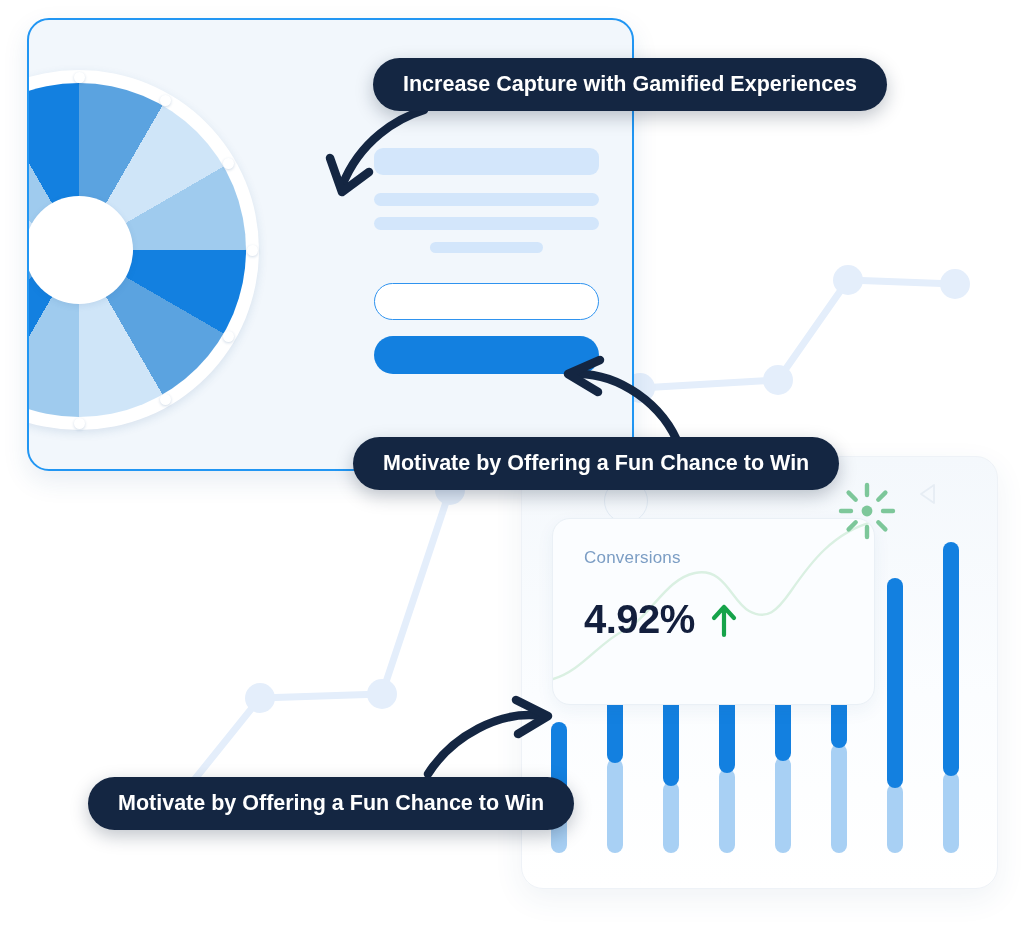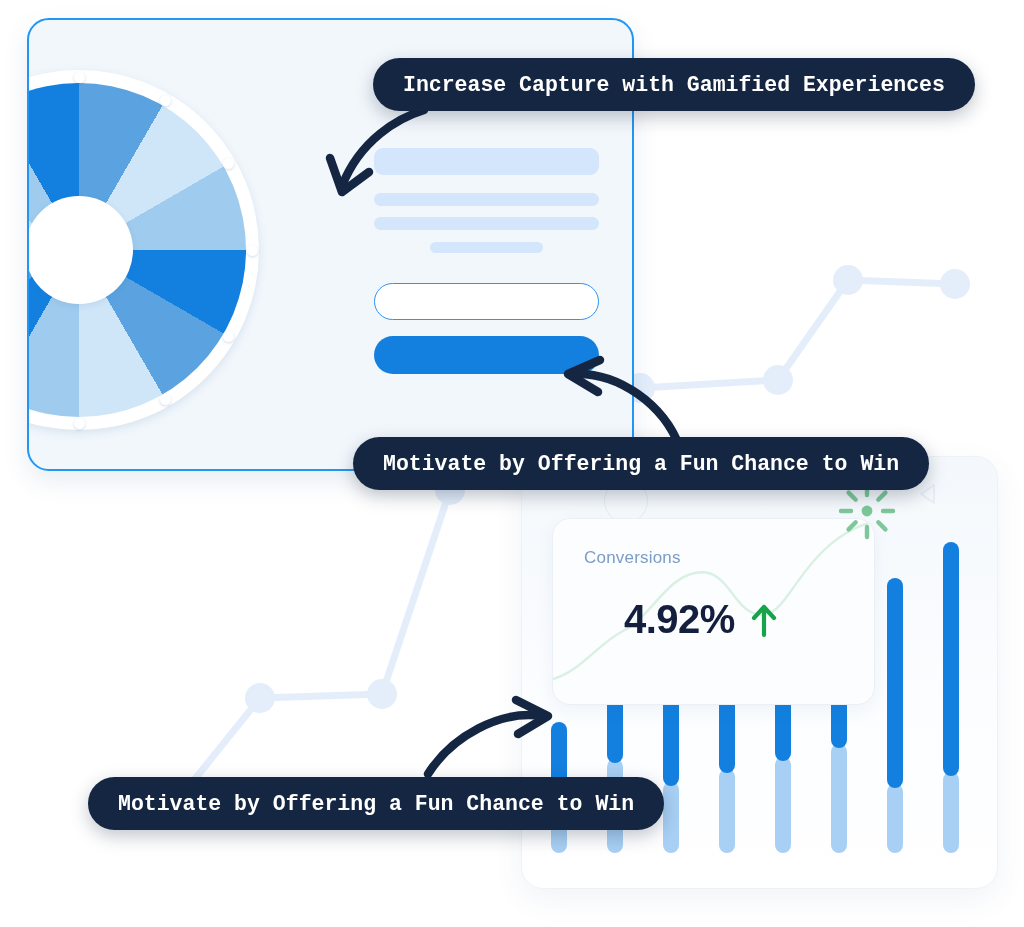--- a/index.html
+++ b/index.html
@@ -102,21 +102,21 @@
   #conv-spark { position: absolute; left: 0; top: 0; }
   #conv-label {
     position: absolute; left: 31px; top: 29px;
     font-size: 17px; color: #7b9dc4; letter-spacing: .2px;
   }
   #conv-row {
     position: absolute; left: 31px; top: 78px;
     display: flex; align-items: center; gap: 14px;
   }
   #conv-value {
-    font-size: 40px; font-weight: bold; color: #131f3d; letter-spacing: -.5px; margin-left: 40px;
+    font-size: 40px; font-weight: bold; color: #131f3d; letter-spacing: -.5px;
   }
 
   
   #bars { position: absolute; left: 521px; top: 456px; width: 477px; height: 433px; pointer-events: none; }
   .bar { position: absolute; bottom: 0; width: 16px; }
   .bar-lo, .bar-hi { position: absolute; left: 0; width: 16px; border-radius: 8px; }
   .bar-lo { background: #a8d0f4; bottom: 0; }
   .bar-hi { background: #1380e0; }
 
   
@@ -131,21 +131,20 @@
   
   .pill {
     position: absolute;
     background: #142642;
     color: #ffffff;
     border-radius: 30px;
     font-weight: bold;
     display: flex; align-items: center; justify-content: center;
     box-shadow: 0 6px 18px rgba(14,30,55,.26);
     white-space: nowrap;
-    font-family: Liberation Mono, monospace;
   }
   #pill-1 { left: 373px; top: 58px; height: 53px; padding: 0 30px; font-size: 21.5px; }
   #pill-2 { left: 353px; top: 437px; height: 53px; padding: 0 30px; font-size: 21.5px; }
   #pill-3 { left: 88px;  top: 777px; height: 53px; padding: 0 30px; font-size: 21.5px; }
 </style>
 </head>
 <body>
 
 <div id="stage">
 

